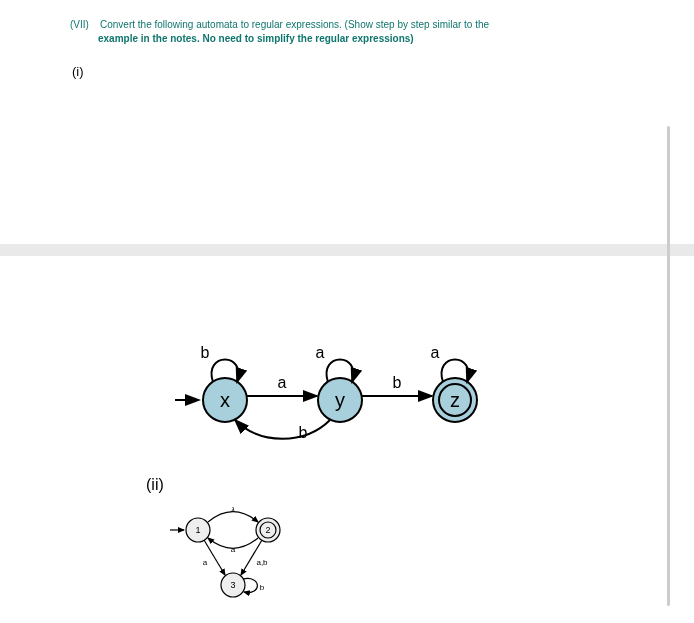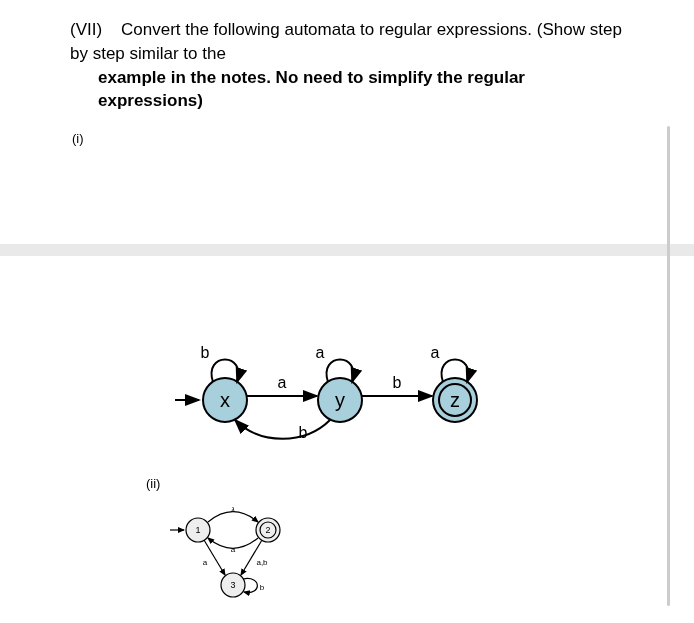--- a/index.html
+++ b/index.html
@@ -5,23 +5,23 @@
     * { margin: 0; padding: 0; box-sizing: border-box; }
     body {
       width: 694px;
       height: 623px;
       background: #fff;
       font-family: Arial, sans-serif;
       position: relative;
     }
     .question-header {
       padding: 18px 70px 0 70px;
-      font-size: 17px;
+      font-size: 10px;
       line-height: 1.4;
-      color: #000000;
+      color: #0f766e;
     }
     .sub-label-i {
       font-size: 13px;
       margin-left: 72px;
       margin-top: 18px;
     }
     .grey-band {
       position: absolute;
       top: 244px;
       left: 0;
@@ -42,21 +42,21 @@
       position: absolute;
       top: 330px;
       left: 175px;
       width: 340px;
       height: 120px;
     }
     .sub-label-ii {
       position: absolute;
       top: 476px;
       left: 146px;
-      font-size: 13px;
+      font-size: 16px;
       text-align: right;
     }
     .automaton-2 {
       position: absolute;
       top: 500px;
       left: 170px;
       width: 140px;
       height: 110px;
     }
     .state-label {

